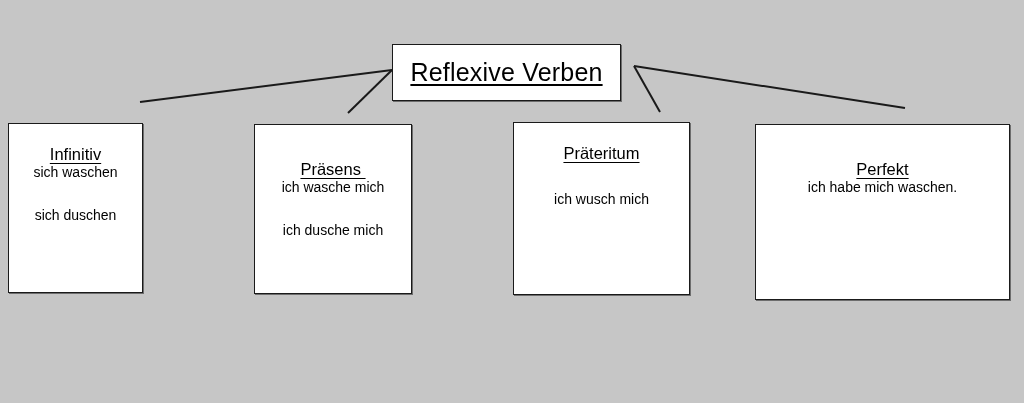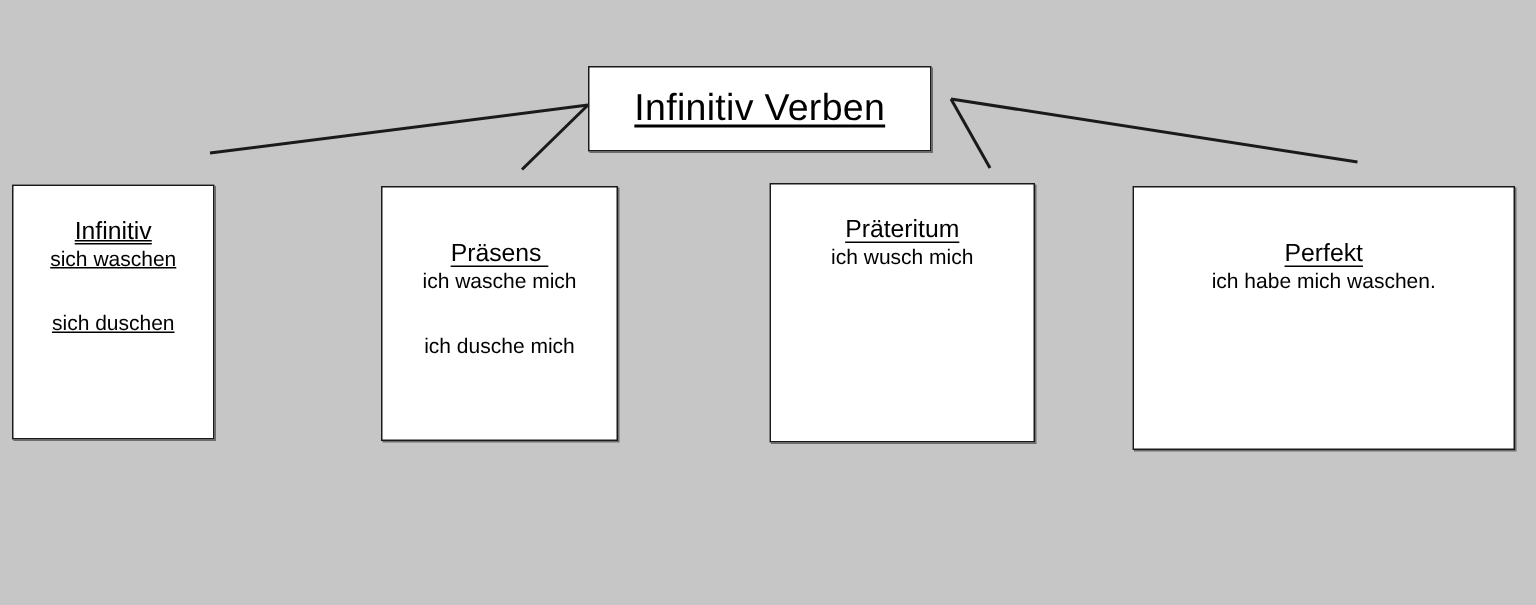--- a/index.html
+++ b/index.html
@@ -68,35 +68,35 @@
     display: flex;
     flex-direction: column;
     align-items: center;
     box-sizing: border-box;
   }
 
   
   #node-infinitiv {
     left: 8px;  top: 123px;  width: 135px;  height: 170px;
   }
-  #node-infinitiv .node-body { padding-top: 21px; text-decoration: underline; }
+  #node-infinitiv .node-body { padding-top: 21px; }
   #node-infinitiv .leaf-line:first-of-type { margin-top: 26px; }
   #node-infinitiv .leaf-line + .leaf-line { margin-top: 27px; }
 
   #node-praesens {
     left: 254px; top: 124px; width: 158px; height: 170px;
   }
   #node-praesens .node-body { padding-top: 35px; }
   #node-praesens .leaf-line:first-of-type { margin-top: 26px; }
   #node-praesens .leaf-line + .leaf-line { margin-top: 27px; }
 
   #node-praeteritum {
     left: 513px; top: 122px; width: 177px; height: 173px;
   }
-  #node-praeteritum .node-body { padding-top: 21px; }
+  #node-praeteritum .node-body { padding-top: 21px; gap: 28px; }
   #node-praeteritum .leaf-line:first-of-type { margin-top: 26px; }
   #node-praeteritum .leaf-line + .leaf-line { margin-top: 27px; }
 
   #node-perfekt {
     left: 755px; top: 124px; width: 255px; height: 176px;
   }
   #node-perfekt .node-body { padding-top: 35px; }
   #node-perfekt .leaf-line:first-of-type { margin-top: 26px; }
   #node-perfekt .leaf-line + .leaf-line { margin-top: 27px; }
 </style>
@@ -106,21 +106,21 @@
 <div id="diagram">
 
   <svg id="connectors" viewBox="0 0 1024 403" width="1024" height="403" aria-hidden="true">
     <line x1="392" y1="70" x2="140" y2="102" stroke="#1a1a1a" stroke-width="2"></line>
     <line x1="392" y1="70" x2="348" y2="113" stroke="#1a1a1a" stroke-width="2"></line>
     <line x1="634" y1="66" x2="660" y2="112" stroke="#1a1a1a" stroke-width="2"></line>
     <line x1="634" y1="66" x2="905" y2="108" stroke="#1a1a1a" stroke-width="2"></line>
   </svg>
 
   <div class="node title-node">
-    <span class="title-text">Infinitiv Verben</span>
+    <span class="title-text">Reflexive Verben</span>
   </div>
 
   <div class="node" id="node-infinitiv">
     <div class="node-body">
       <span class="leaf-heading">Infinitiv</span>
       <span class="leaf-line">sich waschen</span>
       <span class="leaf-line">sich duschen</span>
     </div>
   </div>
 

